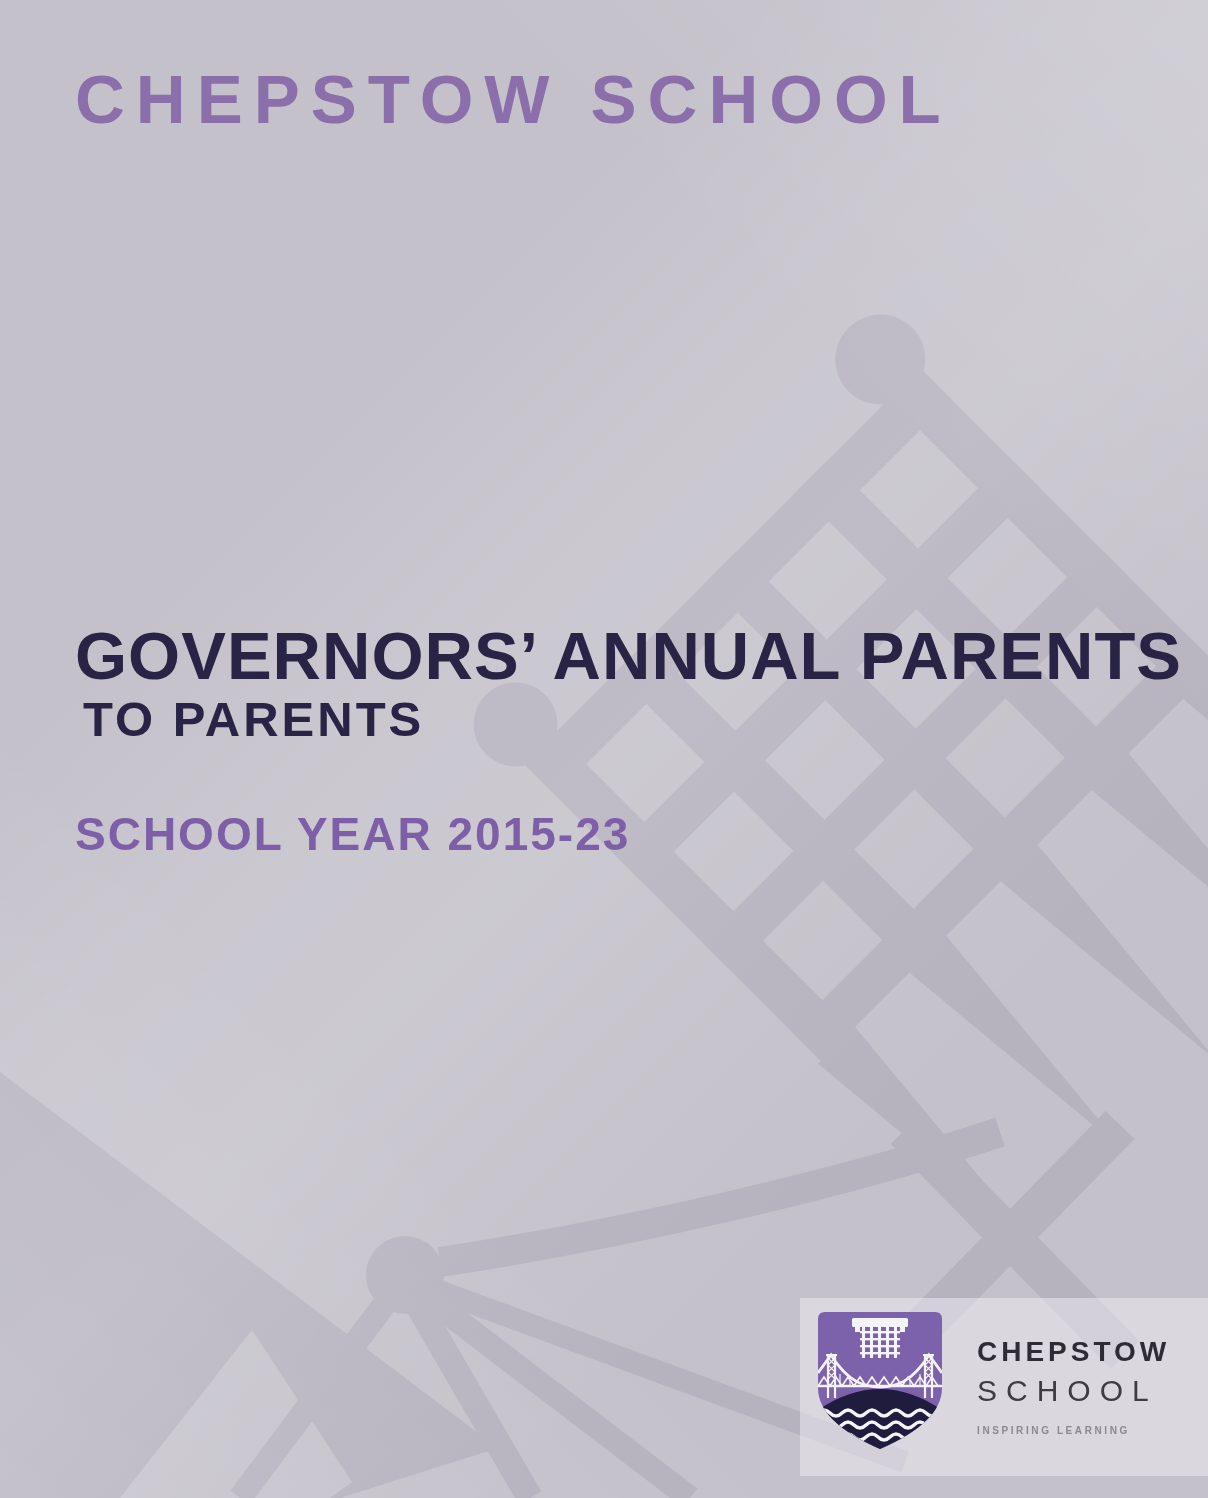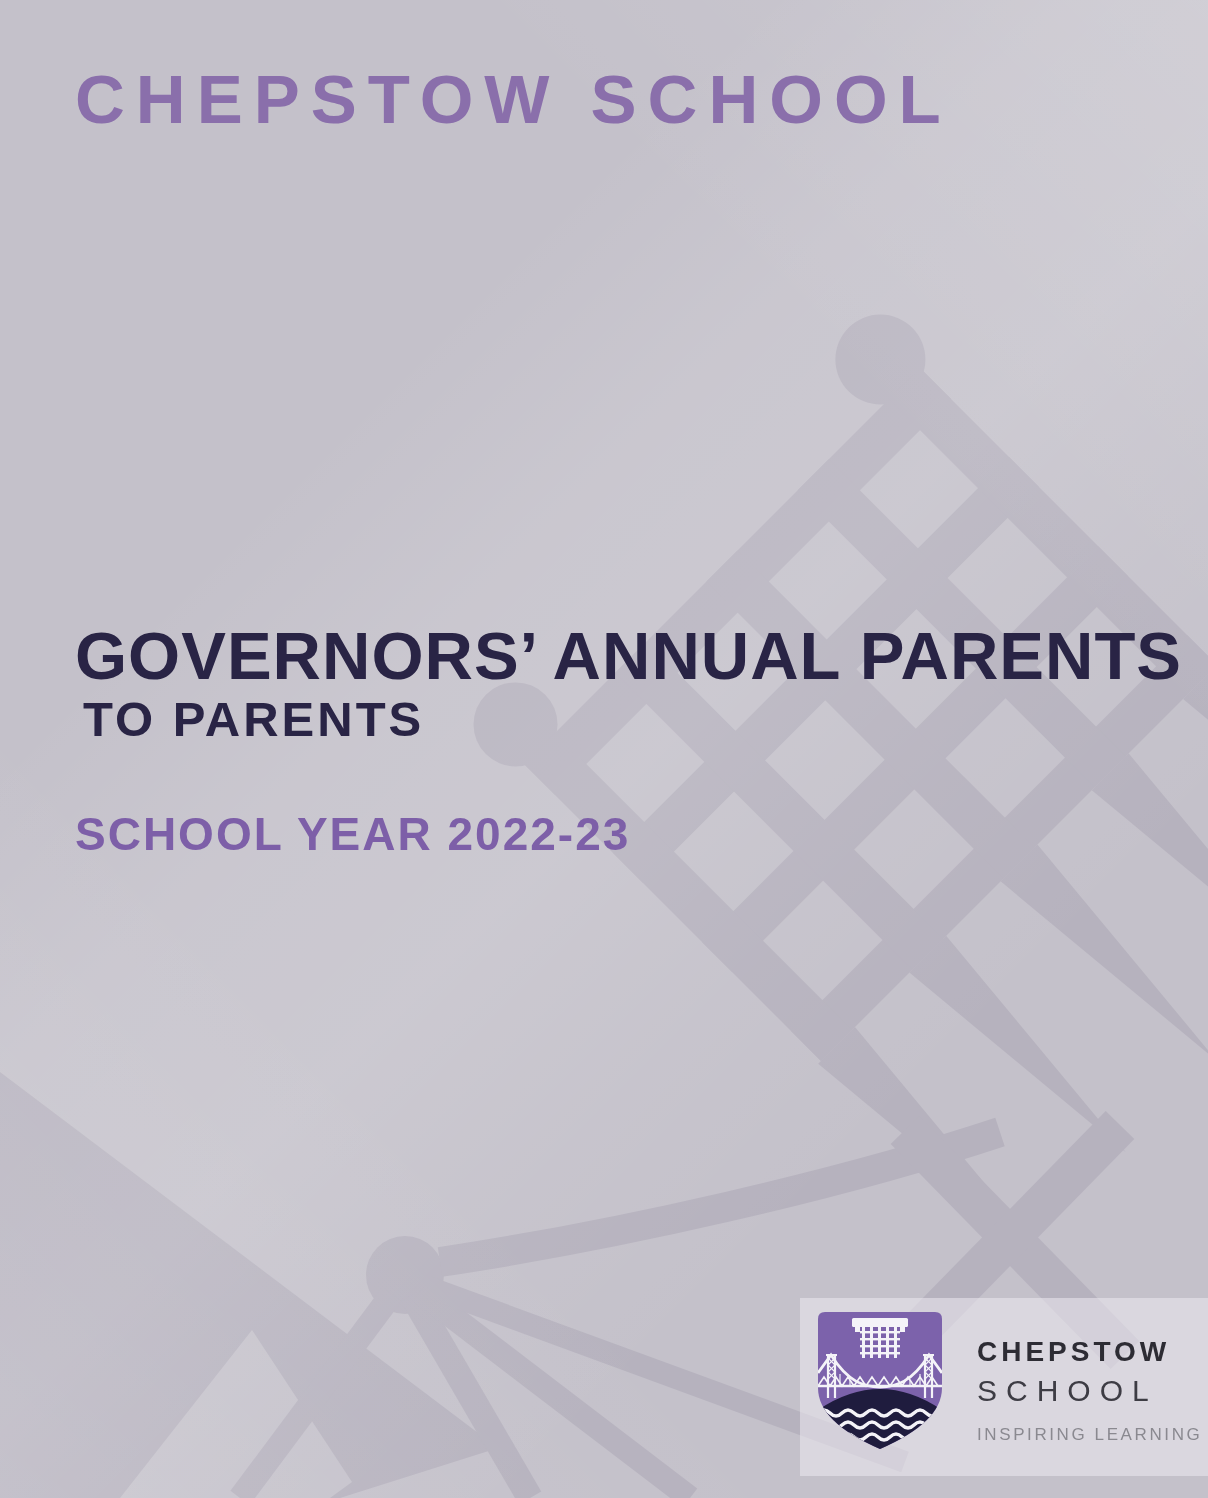--- a/index.html
+++ b/index.html
@@ -65,21 +65,21 @@
     font-size:28px;font-weight:bold;letter-spacing:4px;line-height:1;
     color:var(--logo-text-dark);white-space:nowrap;
   }
   .logo-name2{
     position:absolute;left:177px;top:78px;
     font-size:30px;font-weight:normal;letter-spacing:9px;line-height:1;
     color:var(--logo-text-mid);white-space:nowrap;text-align:center;
   }
   .logo-tagline{
     position:absolute;left:177px;top:128px;
-    font-size:17px;font-weight:normal;letter-spacing:2.6px;line-height:1;
+    font-size:10px;font-weight:bold;letter-spacing:2.6px;line-height:1;
     color:var(--logo-text-gray);white-space:nowrap;
   }
 </style>
 </head>
 <body>
 
 <div class="page">
 
   <svg class="wm-svg" viewBox="0 0 1208 1498" aria-hidden="true">
 
@@ -123,21 +123,21 @@
     </g>
   </svg>
 
   <div class="light-band"></div>
 
   <h1 class="school-name">CHEPSTOW SCHOOL</h1>
 
   <div class="title-l1">GOVERNORS’ ANNUAL PARENTS</div>
   <div class="title-l2">TO PARENTS</div>
 
-  <div class="subtitle">SCHOOL YEAR 2022-23</div>
+  <div class="subtitle">SCHOOL YEAR 2015-23</div>
 
   <div class="logo-block">
     <svg class="crest" viewBox="0 0 124 137" aria-hidden="true">
       <defs>
         <clipPath id="shieldClip">
           <path d="M0,7 Q0,0 7,0 L117,0 Q124,0 124,7 L124,76 Q124,110 62,137 Q0,110 0,76 Z"></path>
         </clipPath>
       </defs>
       <path d="M0,7 Q0,0 7,0 L117,0 Q124,0 124,7 L124,76 Q124,110 62,137 Q0,110 0,76 Z" fill="var(--shield-purple)"></path>
       <g clip-path="url(#shieldClip)">

